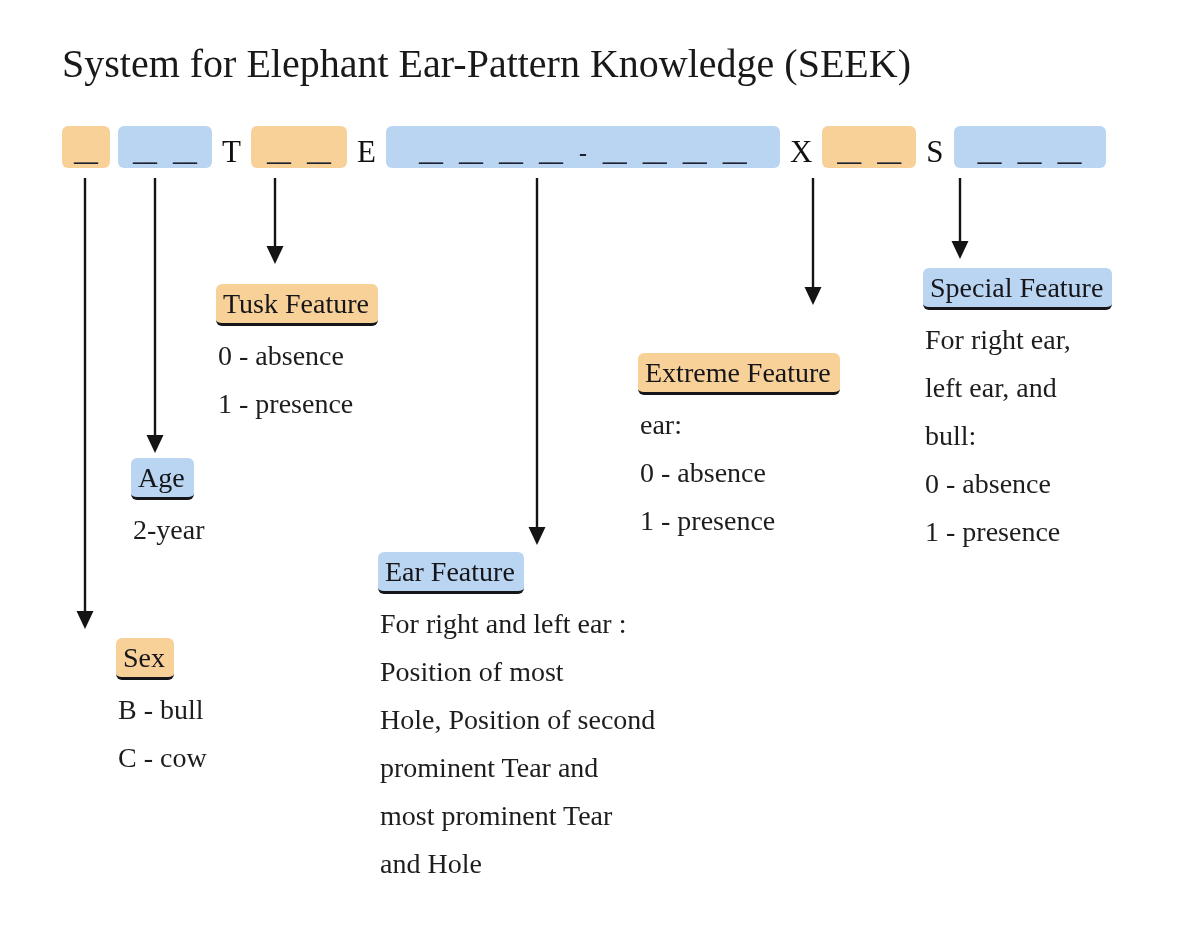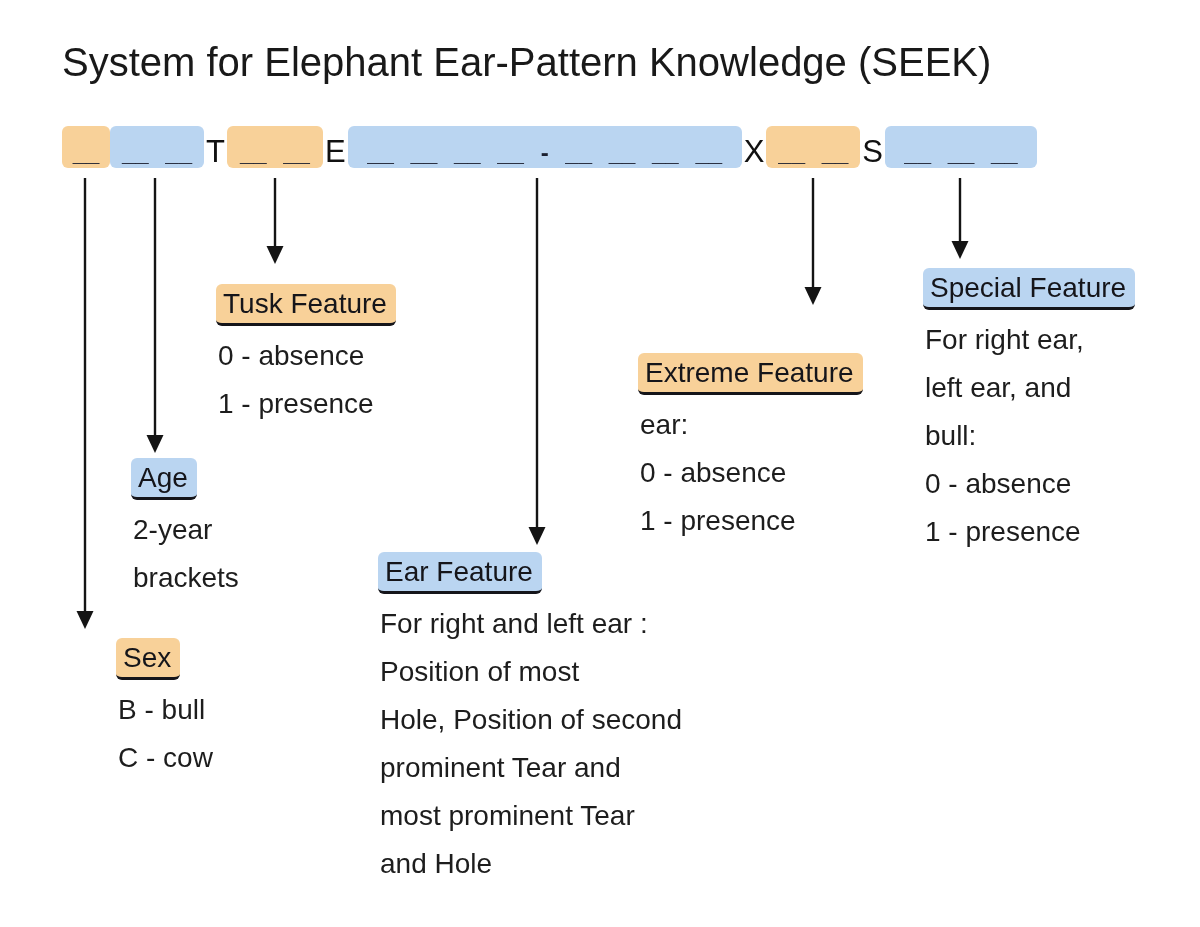--- a/index.html
+++ b/index.html
@@ -1,32 +1,32 @@
 <!DOCTYPE html>
 <html><head>
 <meta charset="utf-8">
 <style>
   html,body{margin:0;padding:0;background:#ffffff;}
   #canvas{
     position:relative;
     width:1142px;height:927px;
     background:#ffffff;
-    font-family:Liberation Sans, sans-serif;
+    font-family:Liberation Serif, serif;
     color:#1d1d1d;
     overflow:hidden;
   }
   .title{
     position:absolute;left:62px;top:40px;
     font-size:40px;font-weight:400;color:#191919;
     letter-spacing:0px;white-space:nowrap;
   }
   
   .pattern{
     position:absolute;left:62px;top:126px;
-    display:flex;align-items:stretch;gap:0;height:42px;
+    display:flex;align-items:stretch;gap:8px;height:42px;
   }
   .block{
     display:flex;align-items:flex-end;justify-content:center;
     border-radius:6px;
     font-size:24px;font-weight:700;color:#1c2030;
     word-spacing:10px;white-space:nowrap;
     padding:0 4px 3px 4px;line-height:1;
   }
   .hl-orange{background:#F8D199;}
   .hl-blue{background:#BAD5F1;}
@@ -109,21 +109,20 @@
     <div class="sec-lines">
       <div>B - bull</div>
       <div>C - cow</div>
     </div>
   </div>
 
   <div class="section" style="left:131px;top:458px;">
     <span class="sec-label hl-blue">Age</span>
     <div class="sec-lines">
       <div>2-year</div>
-      <div>brackets</div>
     </div>
   </div>
 
   <div class="section" style="left:216px;top:284px;">
     <span class="sec-label hl-orange">Tusk Feature</span>
     <div class="sec-lines">
       <div>0 - absence</div>
       <div>1 - presence</div>
     </div>
   </div>

